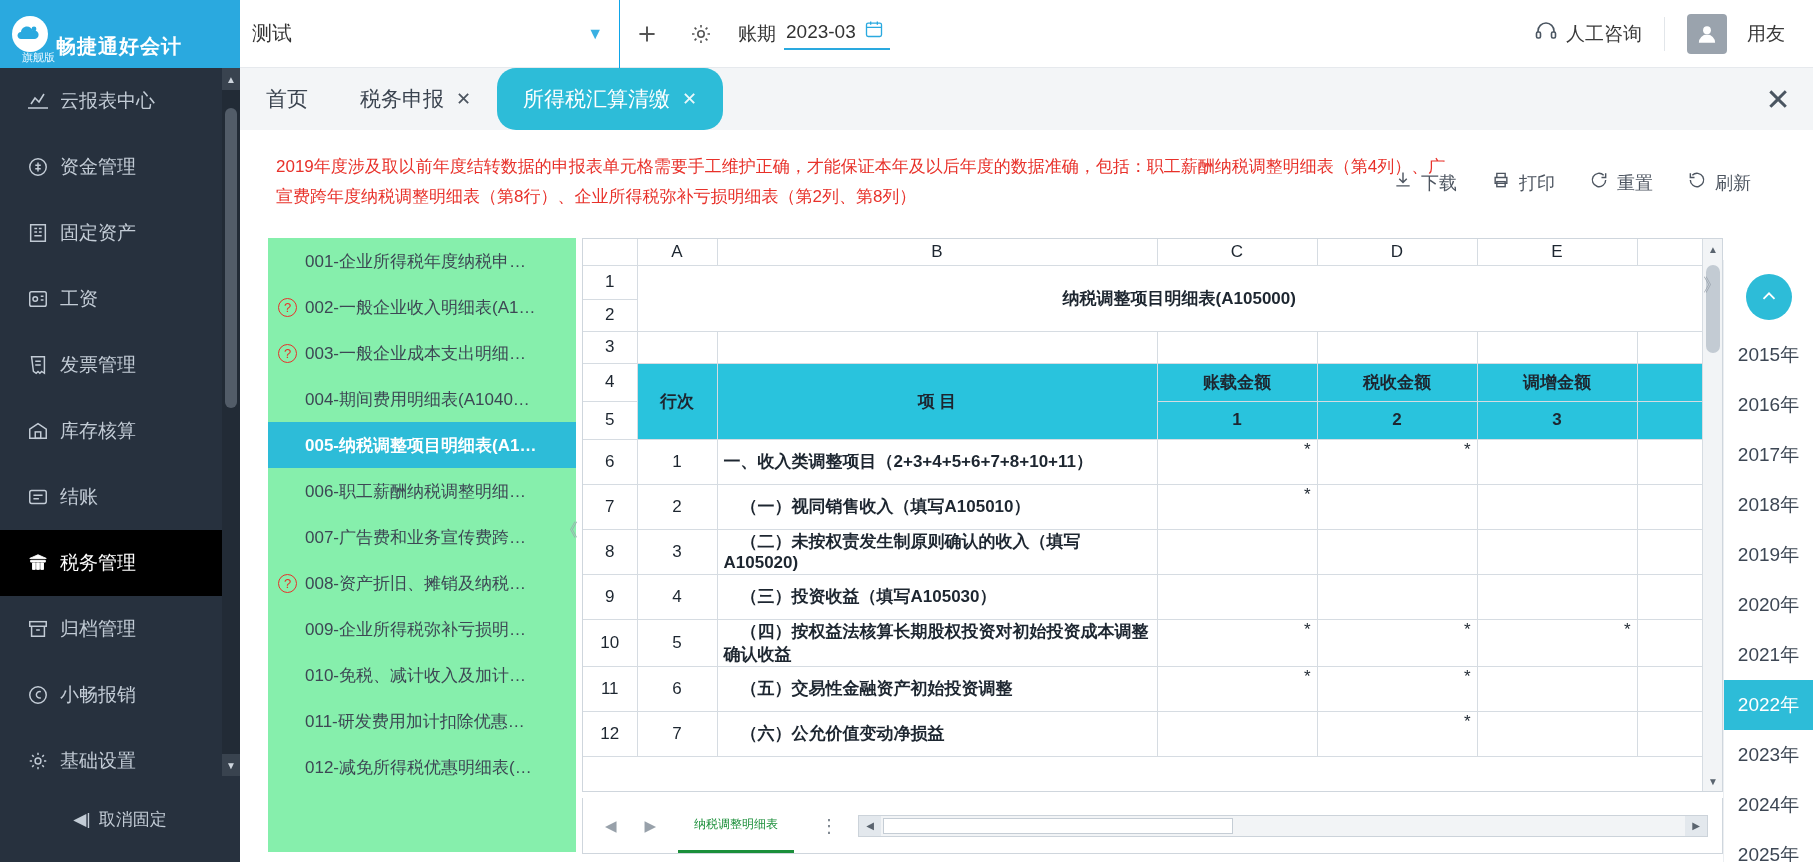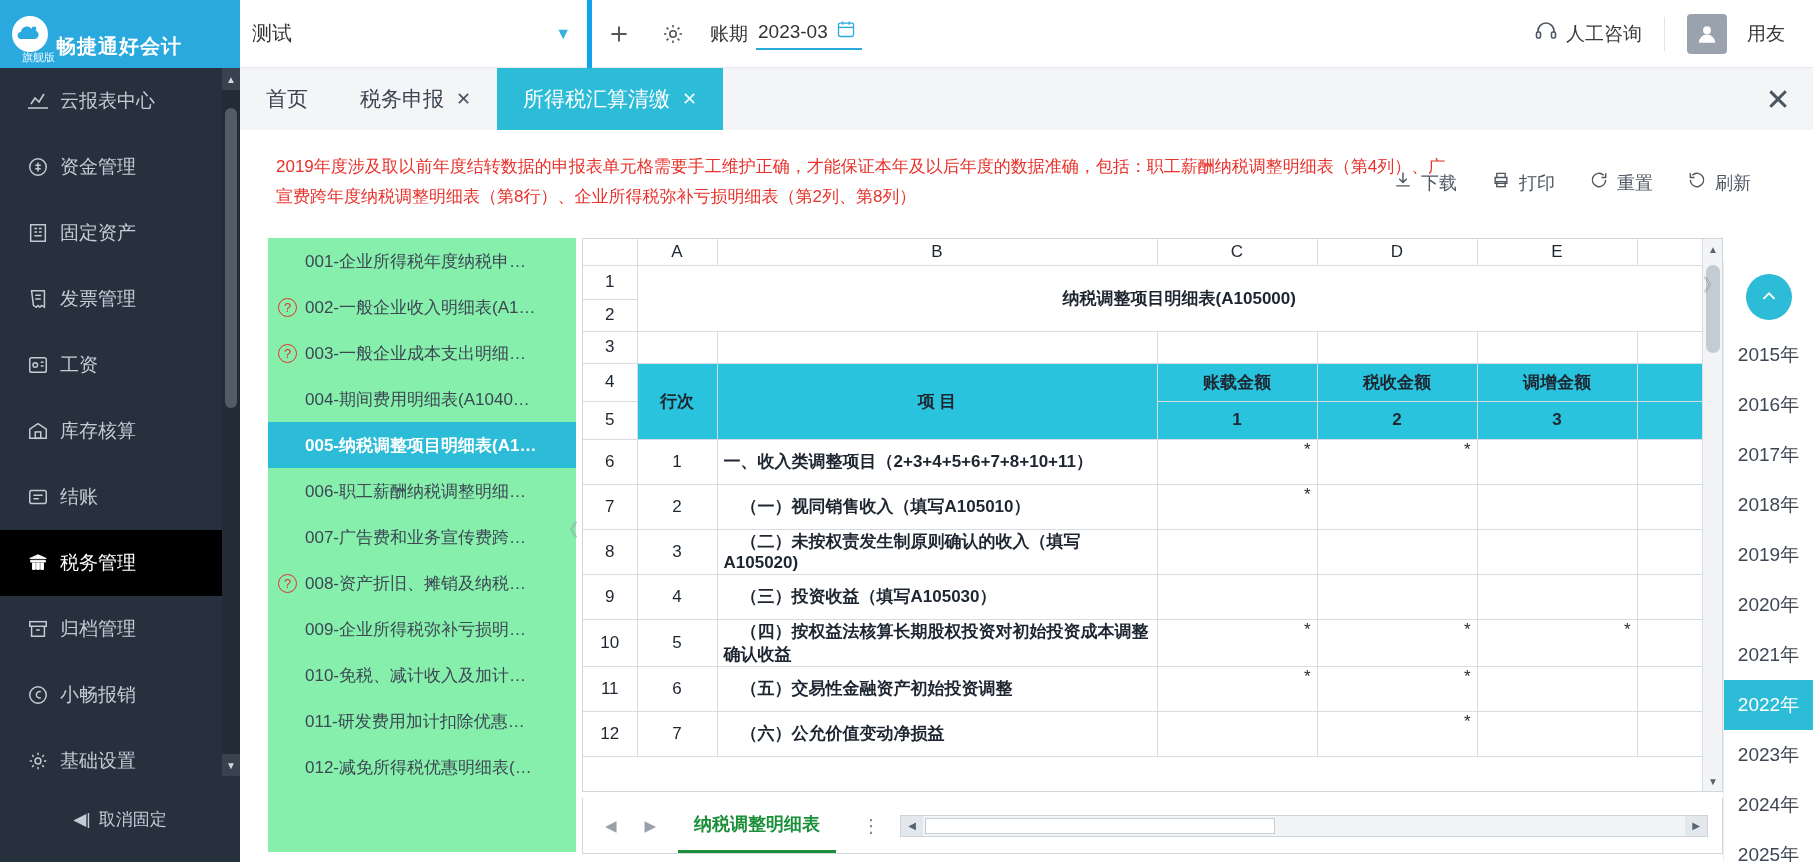--- a/index.html
+++ b/index.html
@@ -55,22 +55,22 @@
     display: flex; align-items: center; justify-content: center;
     color: #c3ccd6; font-size: 17px; cursor: pointer;
   }
 
   
   .topbar {
     position: absolute; left: 240px; top: 0; right: 0; height: 68px;
     background: #ffffff; border-bottom: 1px solid #e6e9ed; display: flex; align-items: center;
   }
   .company-select {
-    width: 352px; height: 68px; display: flex; align-items: center; justify-content: space-between;
-    padding: 0 16px 0 12px; border-right: 5px solid #0ea5e9; cursor: pointer;
+    width: 380px; height: 68px; display: flex; align-items: center; justify-content: space-between;
+    padding: 0 16px 0 12px; border-right: 1px solid #0ea5e9; cursor: pointer;
   }
   .company-name { font-size: 20px; color: #333; }
   .chev { color: #3ab0e2; font-size: 16px; }
   .tb-icon { width: 54px; height: 68px; display:flex; align-items:center; justify-content:center; color:#666; cursor:pointer;}
   .period { display: flex; align-items: center; margin-left: 10px; font-size: 19px; color: #333; }
   .period .label { margin-right: 8px; }
   .period .value {
     border-bottom: 2px solid #2aa9df; padding: 2px 6px 4px 2px; display: flex; align-items: center; gap: 8px;
   }
   .topbar-right { margin-left: auto; display: flex; align-items: center; padding-right: 28px; gap: 0; }
@@ -81,21 +81,21 @@
 
   
   .tabbar {
     position: absolute; left: 240px; top: 68px; right: 0; height: 62px;
     background: #f3f5f7; display: flex; align-items: flex-end;
   }
   .tab {
     height: 62px; display: flex; align-items: center; gap: 12px;
     padding: 0 26px; font-size: 21px; color: #3b4450; cursor: pointer;
   }
-  .tab.active { background: #2dbcd8; color: #ffffff; }
+  .tab.active { background: #2dbcd8; color: #ffffff; border-radius: 19px; }
   .tab .x { font-size: 18px; opacity: .9; }
   .tab-close-all {
     margin-left: auto; width: 70px; height: 62px; display:flex; align-items:center; justify-content:center;
     font-size: 30px; color: #4a5561; cursor: pointer;
   }
 
   
   .content {
     position: absolute; left: 240px; top: 130px; right: 0; bottom: 0; background: #fff;
   }
@@ -158,22 +158,22 @@
   .sheet-scroll-v .ar { position:absolute; left:0; width:20px; height:20px; display:flex; align-items:center; justify-content:center; color:#5a646f; font-size:10px;}
   .sheet-scroll-v .ar.top { top:0; } .sheet-scroll-v .ar.bot { bottom:0; }
 
   
   .sheet-bottom {
     position: absolute; left: 342px; right: 90px; bottom: 8px; height: 56px;
     border: 1px solid #cfd6dd; border-top: none; display: flex; align-items: center; background: #fff;
   }
   .pager { display:flex; align-items:center; gap: 28px; padding: 0 22px; color:#98a1aa; font-size: 15px;}
   .sheet-tab {
-    padding: 0 16px; height: 54px; display:flex; align-items:center; font-size: 18px;
-    color: #1b8f3a; font-weight: bold; border-bottom: 3px solid #1b8f3a;
+    padding: 0 16px; height: 54px; display:flex; align-items:center; font-size: 12px;
+    color: #1b8f3a; font-weight: normal; border-bottom: 3px solid #1b8f3a;
   }
   .dots { margin-left: 26px; color:#7b848d; font-size: 18px; letter-spacing: 2px;}
   .hscroll {
     margin-left: 18px; flex: 1; height: 22px; margin-right: 14px; border: 1px solid #ccd3da;
     background: #f2f4f6; display: flex; align-items: center; position: relative;
   }
   .hscroll .ar { width: 22px; height: 20px; display:flex; align-items:center; justify-content:center; color:#5a646f; font-size:10px; background:#e3e8ed;}
   .hscroll .bar { position:absolute; left: 24px; top: 2px; height: 16px; width: 350px; background:#fff; border:1px solid #c5cdd5;}
 
   
@@ -235,35 +235,35 @@
             <svg width="24" height="22" viewBox="0 0 24 24" fill="none" stroke="#c3ccd6" stroke-width="1.6">
               <rect x="4" y="3" width="16" height="18"></rect>
               <path d="M8 7h3M13 7h3M8 11h3M13 11h3M8 15h8"></path>
             </svg>
           </span>
         <span>固定资产</span>
       </div>
       <div class="nav-item">
         <span class="ico">
             <svg width="24" height="22" viewBox="0 0 24 24" fill="none" stroke="#c3ccd6" stroke-width="1.6">
-              <path d="M5 3h14v18l-3-2-2 2-2-2-2 2-3-2z"></path>
-              <path d="M9 8h6M9 12h6"></path>
-            </svg>
-          </span>
-        <span>发票管理</span>
-      </div>
-      <div class="nav-item">
-        <span class="ico">
-            <svg width="24" height="22" viewBox="0 0 24 24" fill="none" stroke="#c3ccd6" stroke-width="1.6">
               <rect x="3" y="4" width="18" height="16" rx="2"></rect>
               <circle cx="9" cy="12" r="2.5"></circle>
               <path d="M15 9h3M15 13h3"></path>
             </svg>
           </span>
         <span>工资</span>
+      </div>
+      <div class="nav-item">
+        <span class="ico">
+            <svg width="24" height="22" viewBox="0 0 24 24" fill="none" stroke="#c3ccd6" stroke-width="1.6">
+              <path d="M5 3h14v18l-3-2-2 2-2-2-2 2-3-2z"></path>
+              <path d="M9 8h6M9 12h6"></path>
+            </svg>
+          </span>
+        <span>发票管理</span>
       </div>
       <div class="nav-item">
         <span class="ico">
             <svg width="24" height="22" viewBox="0 0 24 24" fill="none" stroke="#c3ccd6" stroke-width="1.6">
               <path d="M3 10l9-6 9 6v10H3z"></path>
               <rect x="9" y="13" width="6" height="7"></rect>
             </svg>
           </span>
         <span>库存核算</span>
       </div>

